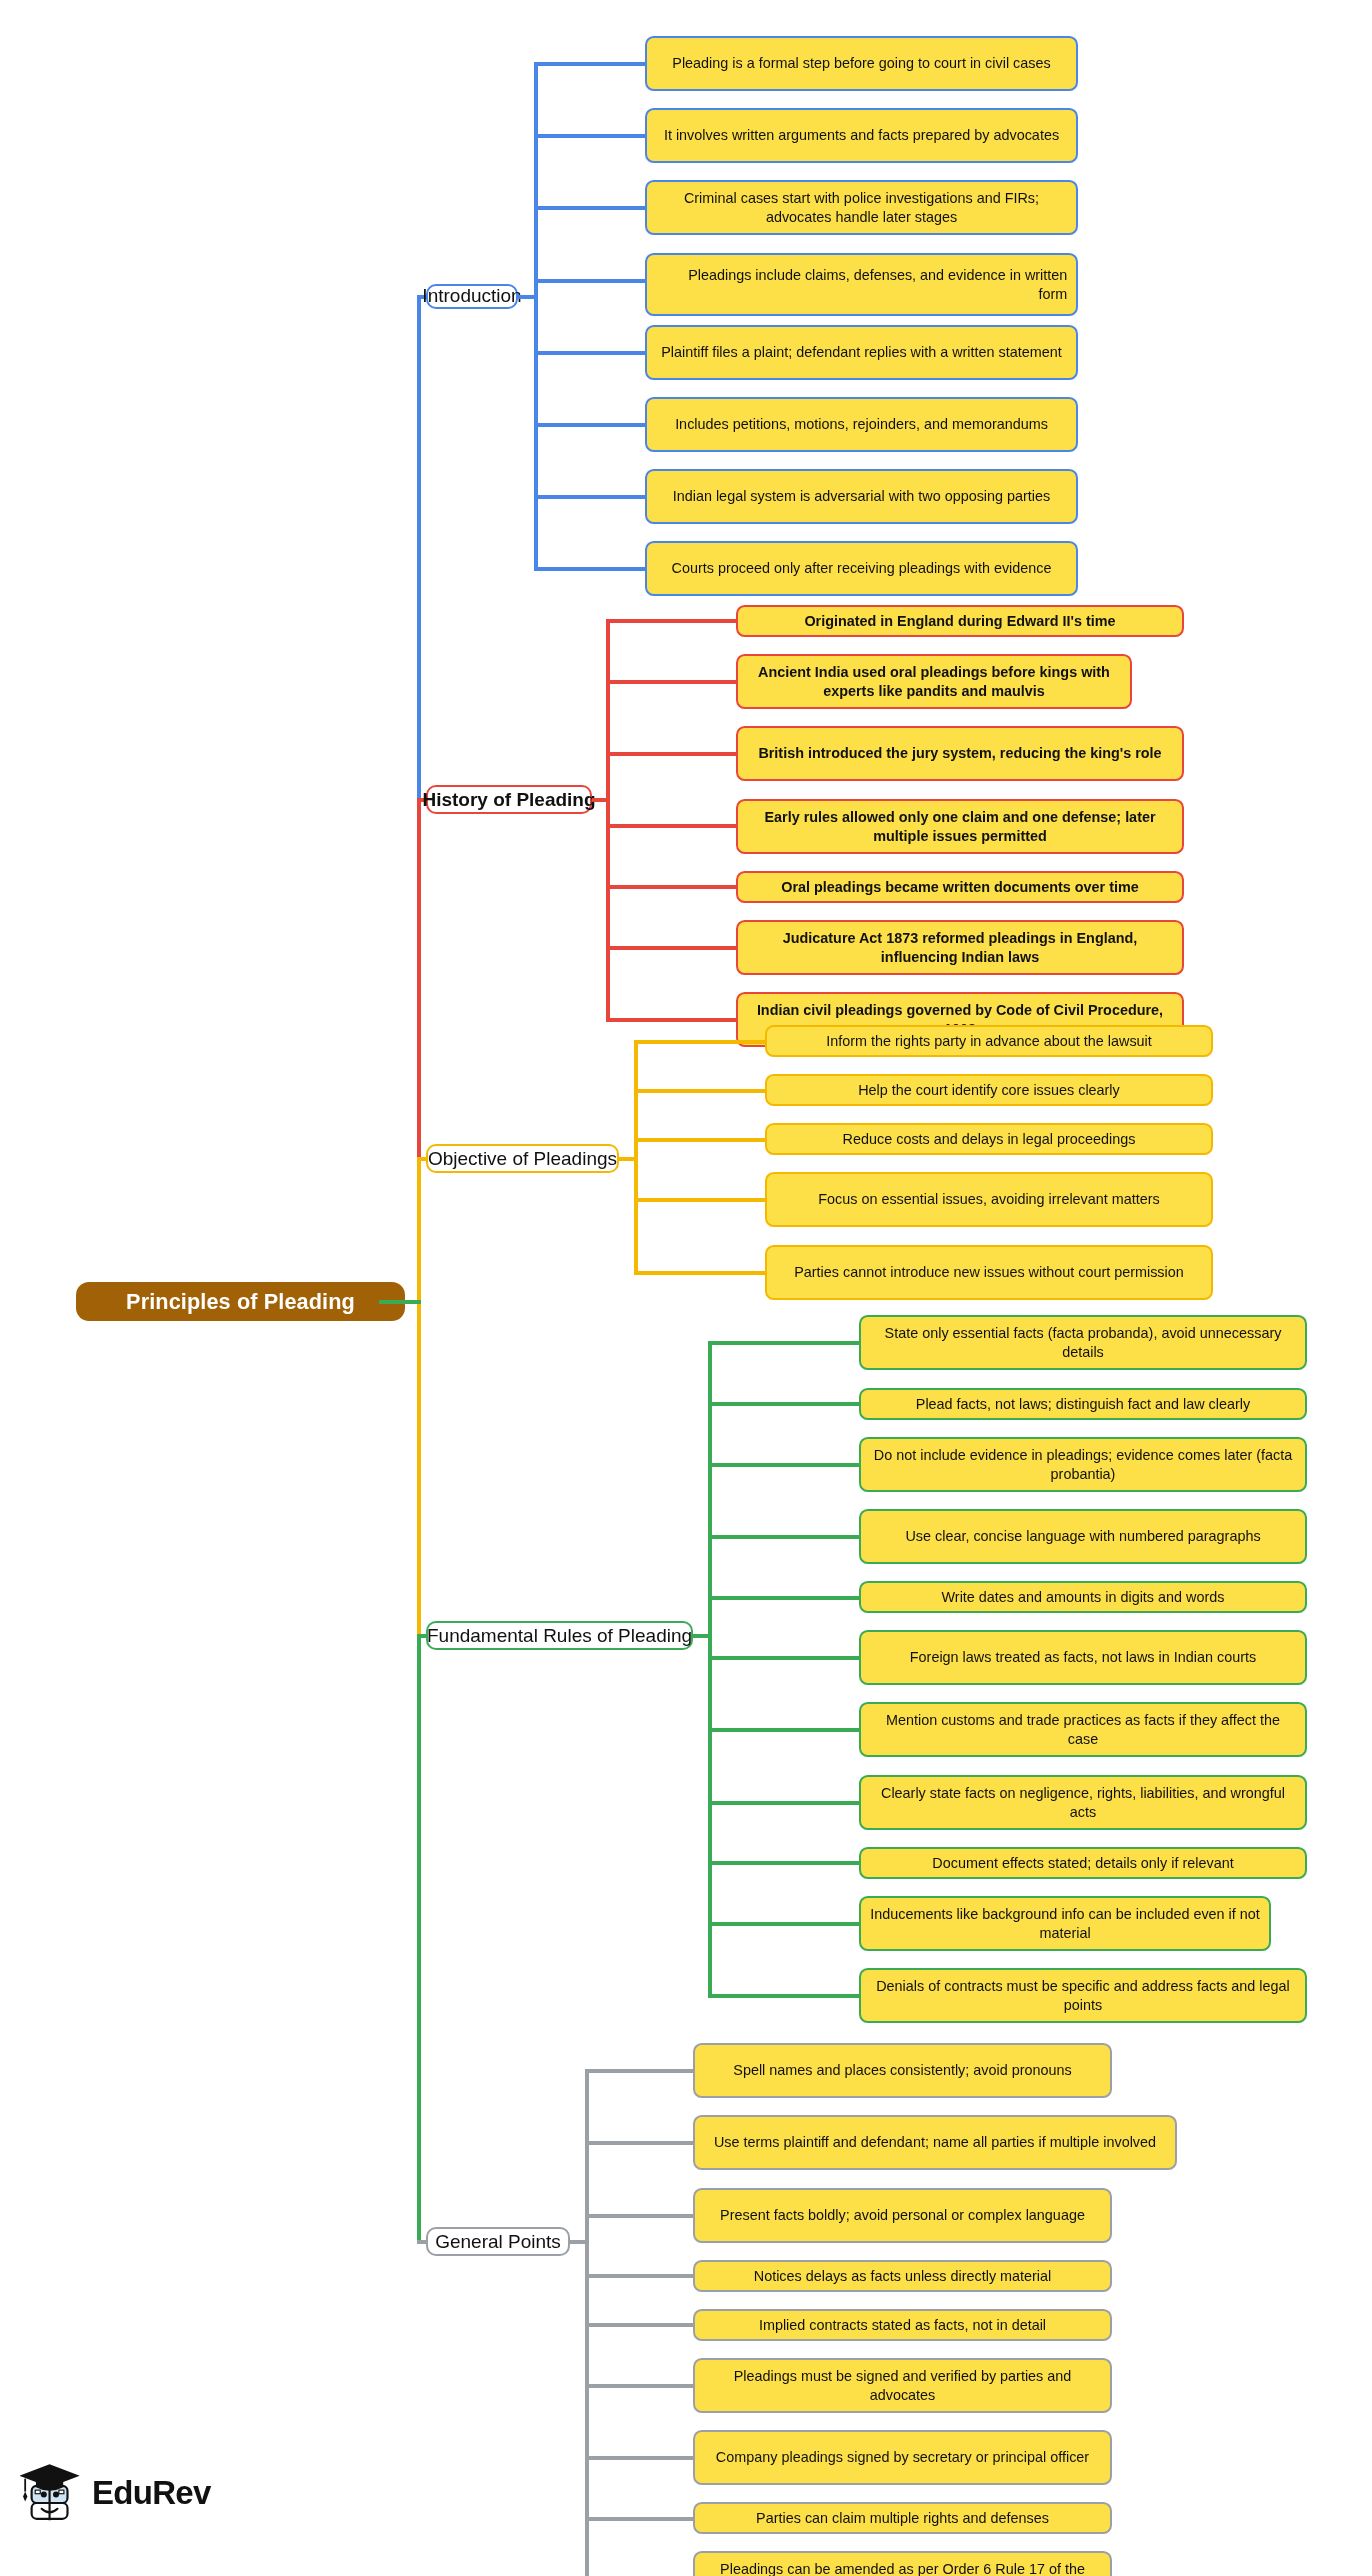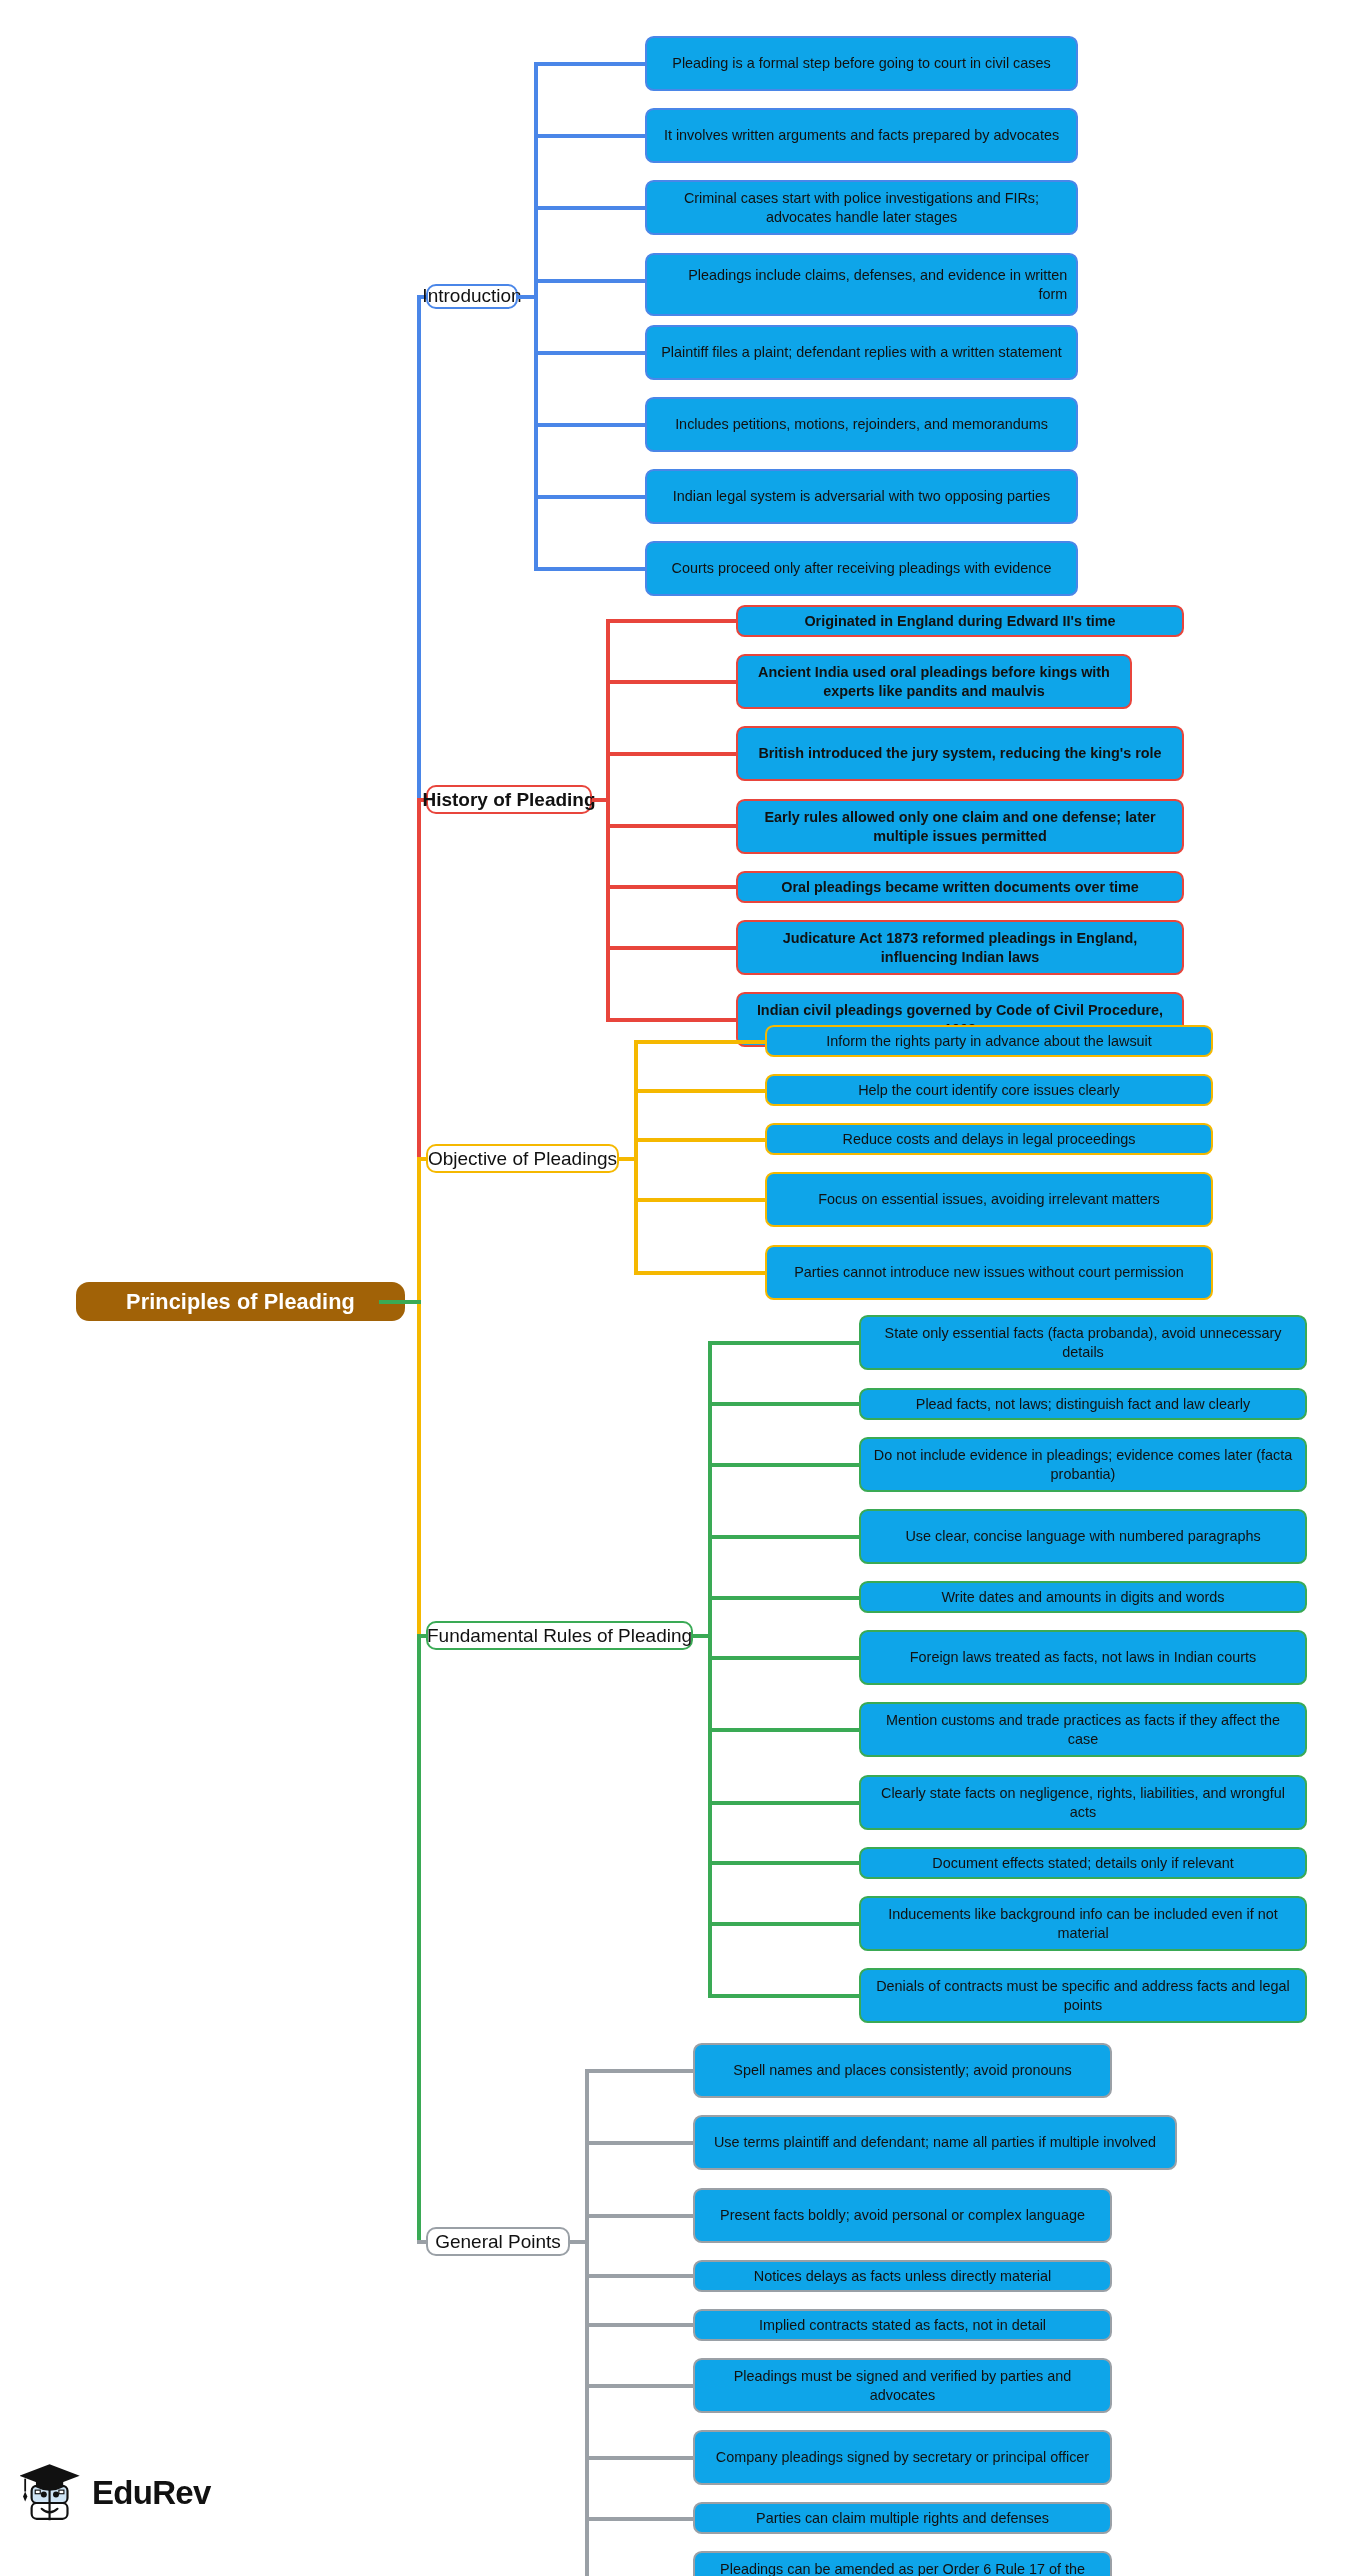--- a/index.html
+++ b/index.html
@@ -28,21 +28,21 @@
     display:flex;align-items:center;justify-content:center;
     font-size:19px;color:#111;
     padding:0 10px;
     white-space:nowrap;
     box-sizing:border-box;
   }
 
   
   .leaf-node{
     position:absolute;
-    background:#0ea5e9;
+    background:#fde047;
     border-radius:8.7px;
     border:2.9px solid #000;
     box-sizing:border-box;
     display:flex;align-items:center;justify-content:center;
     text-align:center;
     font-size:14.4px;color:#111;
     line-height:1.28;
     padding:1.4px 8.7px;
   }
 
@@ -210,21 +210,21 @@
       </div>
       <div class="conn conn-h" style="left:708px;top:1801px;width:155px;background:#3aaa55;"></div>
       <div class="leaf-node c-green" style="left:859px;top:1775px;width:448px;height:55px;border-color:#3aaa55;">
         <span>Clearly state facts on negligence, rights, liabilities, and wrongful acts</span>
       </div>
       <div class="conn conn-h" style="left:708px;top:1861px;width:155px;background:#3aaa55;"></div>
       <div class="leaf-node c-green" style="left:859px;top:1847px;width:448px;height:32px;border-color:#3aaa55;">
         <span>Document effects stated; details only if relevant</span>
       </div>
       <div class="conn conn-h" style="left:708px;top:1922px;width:155px;background:#3aaa55;"></div>
-      <div class="leaf-node c-green" style="left:859px;top:1896px;width:448px;height:55px;border-color:#3aaa55;text-align:center;">
+      <div class="leaf-node c-green" style="left:859px;top:1896px;width:412px;height:55px;border-color:#3aaa55;text-align:center;">
         <span>Inducements like background info can be included even if not material</span>
       </div>
       <div class="conn conn-h" style="left:708px;top:1994px;width:155px;background:#3aaa55;"></div>
       <div class="leaf-node c-green" style="left:859px;top:1968px;width:448px;height:55px;border-color:#3aaa55;">
         <span>Denials of contracts must be specific and address facts and legal points</span>
       </div>
       <div class="conn conn-h" style="left:417px;top:2240px;width:8.7px;background:#9aa0a6;"></div>
       <div class="branch-node c-gray" style="left:426px;top:2227px;width:144px;height:29px;border-color:#9aa0a6;">
         <span>General Points</span>
       </div>

